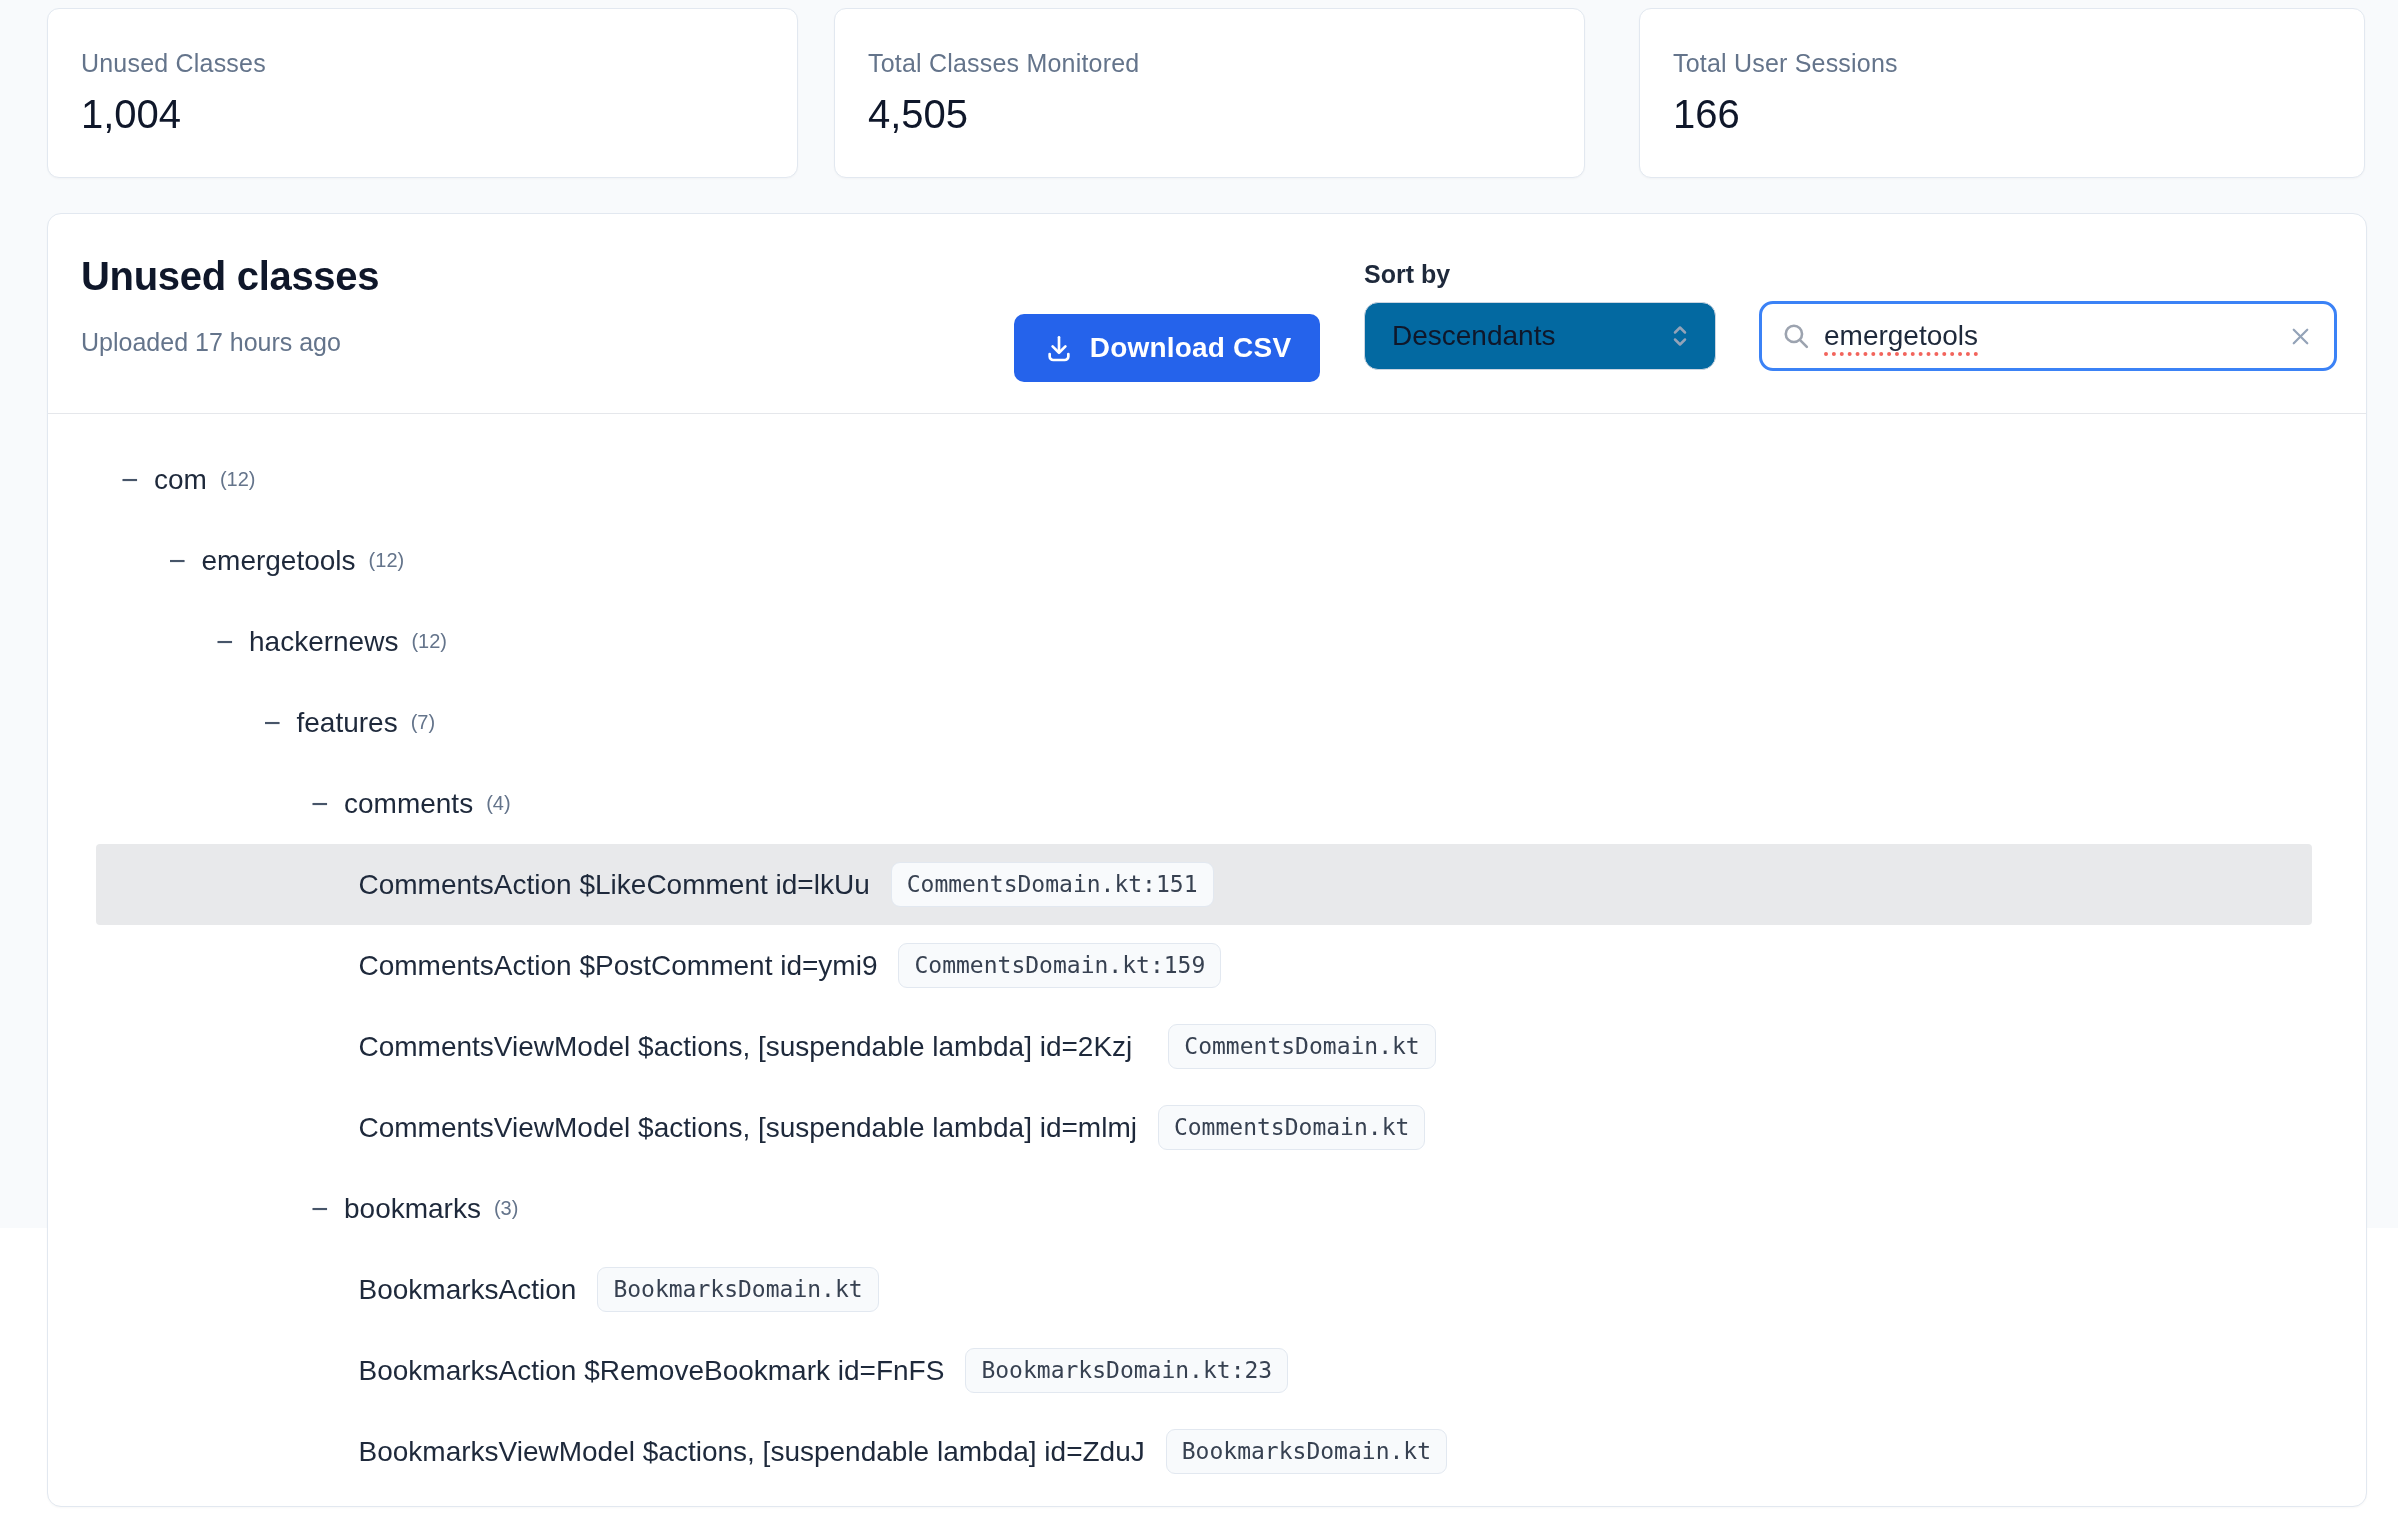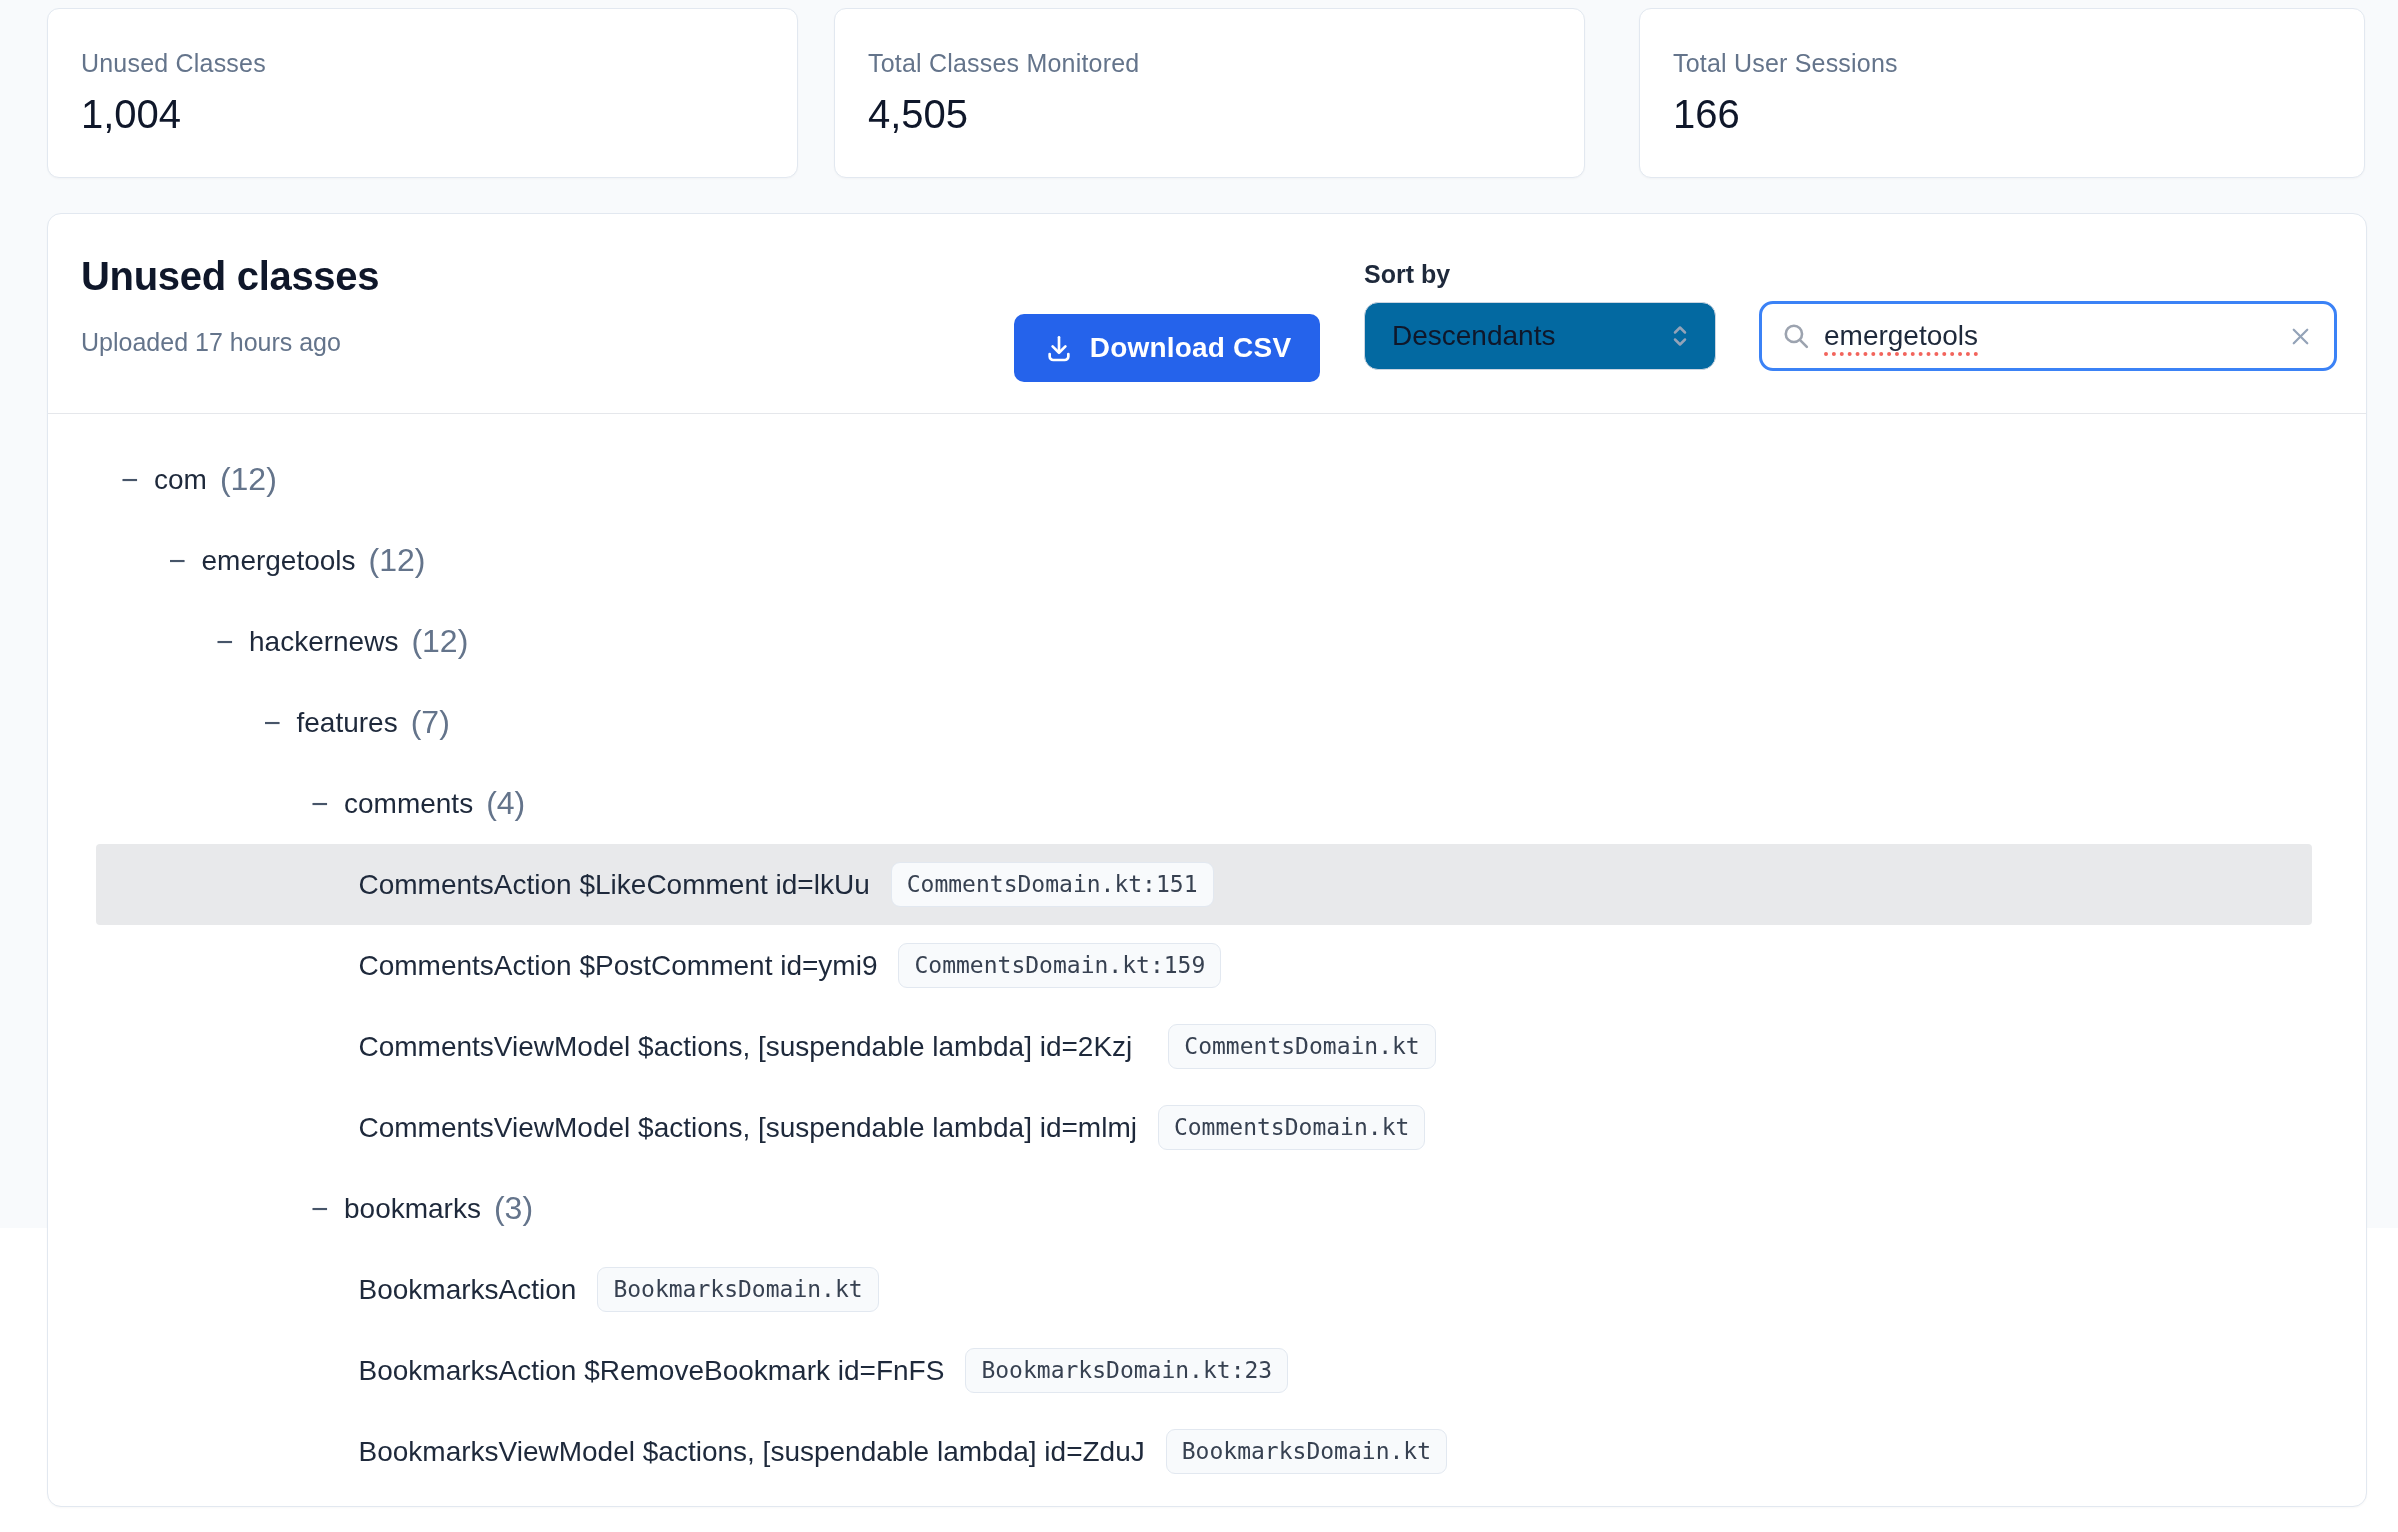--- a/index.html
+++ b/index.html
@@ -39,21 +39,21 @@
     display: flex; align-items: center; padding: 0 20px 0 19px; cursor: text; }
   .search-box .search-text { font-size: 28px; color: #1e293b; flex: 1; margin-left: 12px; }
   .search-box .search-text .misspelled { border-bottom: 4px dotted #f2645c; padding-bottom: 1px; }
 
   
   .tree { position: absolute; left: 0; top: 225px; width: 100%; }
   .tree-row { display: flex; align-items: center; height: 81px; margin: 0 54px 0 48px; }
   .tree-row.highlighted { background: #e8e9eb; border-radius: 4px; }
   .collapse-toggle { width: 22px; font-size: 30px; line-height: 1; color: #475569; cursor: pointer; flex: 0 0 auto; }
   .node-label { font-size: 28px; color: #1e293b; margin-left: 11px; cursor: pointer; }
-  .node-count { font-size: 32px; color: #64748b; margin-left: 13px; }
+  .node-count { font-size: 20px; color: #64748b; margin-left: 13px; }
   .leaf-label { font-size: 28px; color: #1e293b; }
   .file-badge { font-family: "DejaVu Sans Mono", "Liberation Mono", monospace; font-size: 23px;
     color: #374151; background: #f8fafc; border: 1.5px solid #e2e8f0; border-radius: 9px;
     padding: 8px 15px 9px 15px; margin-left: 21px; white-space: nowrap; }
 
   svg { display: block; }
 </style>
 </head>
 <body>
 

